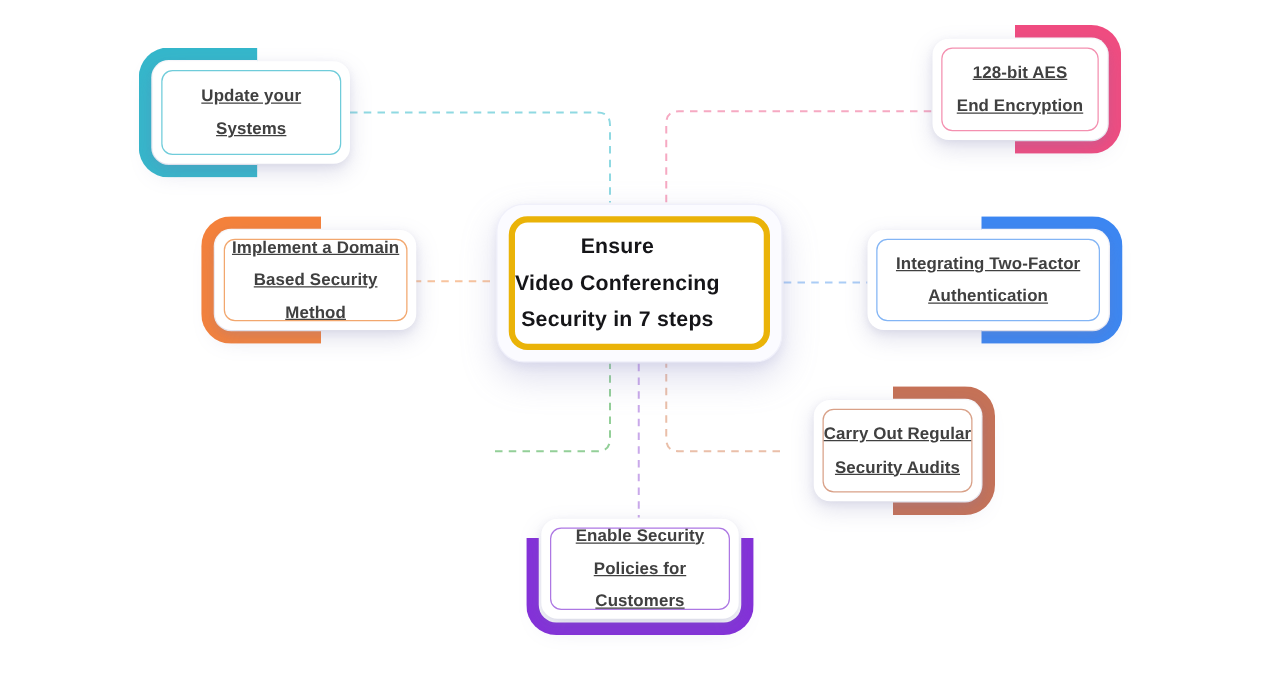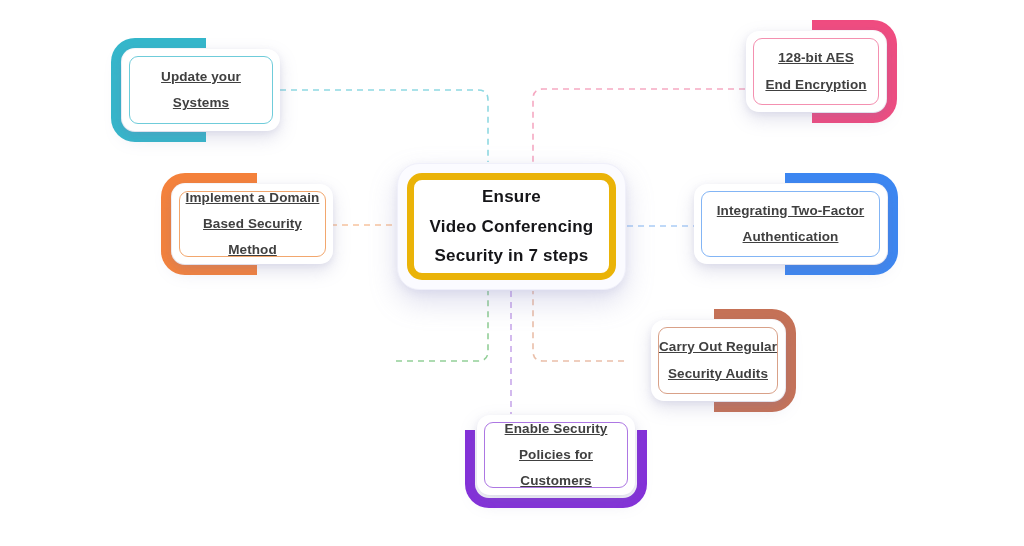--- a/index.html
+++ b/index.html
@@ -46,22 +46,22 @@
     text-decoration:underline;
   }
   .center-node{
     position:absolute;left:397px;top:163px;width:229px;height:127px;
     background:#fbfbff;border:1px solid #f0f0fa;border-radius:22px;
     box-shadow:0 12px 28px rgba(140,140,195,.28),0 3px 8px rgba(140,140,195,.14);
     padding:9px;box-sizing:border-box;z-index:3;
   }
   .center-inner{
     height:100%;box-sizing:border-box;background:#ffffff;
-    border:7px solid #eab308;border-radius:15px;
-    display:flex;align-items:center;justify-content:center;
+    border:5px solid #eab308;border-radius:15px;
+    display:flex;align-items:center;
   }
   .center-title{
     white-space:pre-line;text-align:center;
     font-size:17px;font-weight:700;line-height:1.75;color:#151518;
     letter-spacing:.2px;
   }
 </style>
 </head>
 <body>
 
@@ -129,21 +129,21 @@
   <div class="node" style="left: 651px; top: 320px; width: 134px; height: 81px; --accent: #c67257; --line: #d9a188;">
     <div class="bracket bracket-right"></div>
     <div class="card">
       <div class="card-inner">
         <div class="step-label">Carry Out Regular
 Security Audits</div>
       </div>
     </div>
   </div>
 
-  <div class="node" style="left: 433px; top: 415px; width: 158px; height: 80px; margin-left: 44px; --accent: #8430d9; --line: #ad77e3;">
+  <div class="node" style="left: 433px; top: 415px; width: 158px; height: 80px; --accent: #8430d9; --line: #ad77e3;">
     <div class="bracket bracket-bottom"></div>
     <div class="card">
       <div class="card-inner">
         <div class="step-label">Enable Security
 Policies for Customers</div>
       </div>
     </div>
   </div>
 
 </div>

